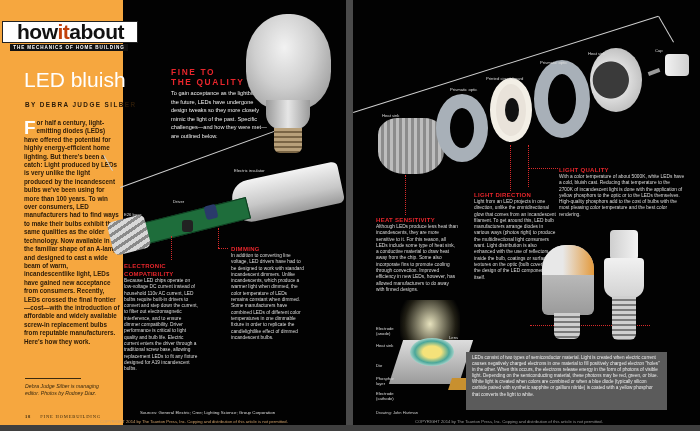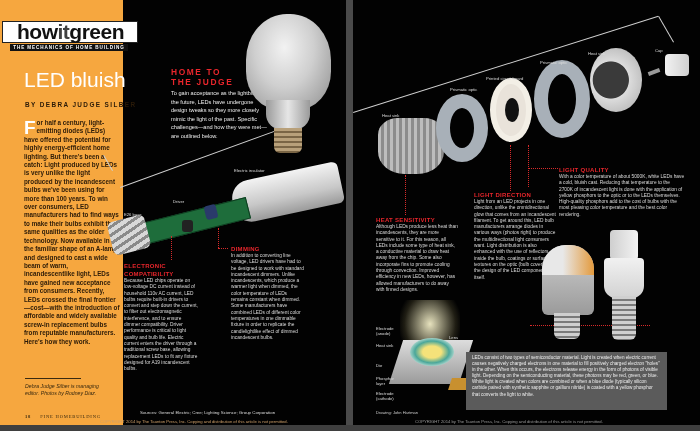--- a/index.html
+++ b/index.html
@@ -10,21 +10,21 @@
   .page { position: absolute; top: 0; height: 425px; background: #020202; overflow: hidden; }
   .page-left { left: 0; width: 346px; }
   .page-right { left: 353px; width: 347px; }
   .gutter { position: absolute; left: 346px; top: 0; width: 7px; height: 431px; background: #4a4a4a; }
   .bottom-bar { position: absolute; left: 0; top: 425px; width: 700px; height: 6px; background: #3f3f3f; }
 
   
   .orange-col { position: absolute; left: 0; top: 0; width: 123px; height: 425px; background: #f6a73f; }
   .logo-box { position: absolute; left: 2px; top: 21px; width: 136px; height: 22px; background: #fff; border: 1px solid #222; }
   .logo-text { position: absolute; left: 14px; top: -2px; font-size: 21px; font-weight: bold; color: #111; letter-spacing: -0.5px; }
-  .logo-text .it { color: #404040; }
+  .logo-text .it { color: #c2410c; }
   .tagline { position: absolute; left: 10px; top: 44px; width: 118px; height: 7px; background: #111; color: #fff; font-size: 4.6px; font-weight: bold; letter-spacing: 0.9px; line-height: 7px; text-align: center; }
   .title { position: absolute; left: 24px; top: 68px; font-size: 21px; color: #fff; font-weight: normal; }
   .byline { position: absolute; left: 25px; top: 101px; font-size: 6.4px; font-weight: bold; letter-spacing: 1.4px; color: #2a1a08; }
   .intro { position: absolute; left: 24px; top: 119px; width: 96px; font-size: 6.3px; line-height: 8.4px; color: #2a1a08; font-weight: bold; }
   .dropcap { float: left; font-size: 19px; line-height: 15px; color: #fff; font-weight: bold; margin-right: 1px; margin-top: 1px; }
   .rule { position: absolute; left: 25px; top: 378px; width: 56px; height: 1px; background: #3a2a10; }
   .credit { position: absolute; left: 25px; top: 383px; width: 80px; font-size: 5.2px; line-height: 7px; font-style: italic; color: #3a2a10; }
   .folio { position: absolute; left: 25px; top: 414px; font-size: 4.6px; color: #3a2a10; font-family: "Liberation Serif", serif; letter-spacing: 0.8px; }
   .folio b { margin-right: 9px; }
   .back-head { position: absolute; left: 171px; top: 67px; font-size: 8.4px; font-weight: bold; letter-spacing: 1.6px; line-height: 10px; color: #e8262c; }
@@ -81,40 +81,40 @@
 </style>
 </head>
 <body>
 
 <div class="spread">
 
   <div class="page page-left">
     <div class="orange-col"></div>
 
     <div class="logo-box">
-      <div class="logo-text"><span>how</span><span class="it">it</span><span>green</span></div>
+      <div class="logo-text"><span>how</span><span class="it">it</span><span>about</span></div>
     </div>
     <div class="tagline">THE MECHANICS OF HOME BUILDING</div>
 
     <div class="title">LED bluish</div>
     <div class="byline">BY DEBRA JUDGE SILBER</div>
 
     <div class="intro">
       <span class="dropcap">F</span><span>or half a century, light-emitting diodes (LEDs) have offered the potential for highly energy-efficient home lighting. But there's been a catch: Light produced by LEDs is very unlike the light produced by the incandescent bulbs we've been using for more than 100 years. To win over consumers, LED manufacturers had to find ways to make their bulbs exhibit the same qualities as the older technology. Now available in the familiar shape of an A-lamp and designed to cast a wide beam of warm, incandescentlike light, LEDs have gained new acceptance from consumers. Recently, LEDs crossed the final frontier—cost—with the introduction of affordable and widely available screw-in replacement bulbs from reputable manufacturers. Here's how they work.</span>
     </div>
     <div class="rule"></div>
     <div class="credit">Debra Judge Silber is managing editor. Photos by Rodney Diaz.</div>
     <div class="folio"><b>18</b><span>FINE HOMEBUILDING</span></div>
 
     <div class="white-line" style="left:120px;top:187px;width:175px;transform:rotate(-20deg);"></div>
     <div class="white-line" style="left:104px;top:155px;width:18px;transform:rotate(60deg);"></div>
 
     <div class="back-head">
-      <div>HOME TO</div>
-      <div>THE JUDGE</div>
+      <div>FINE TO</div>
+      <div>THE QUALITY</div>
     </div>
     <div class="back-body">To gain acceptance as the lightbulb of the future, LEDs have undergone design tweaks so they more closely mimic the light of the past. Specific challenges—and how they were met—are outlined below.</div>
 
     <div class="bulb-dome"></div>
     <div class="bulb-neck"></div>
     <div class="bulb-base"></div>
 
     <div class="insulator"></div>
     <div class="driver"></div>
     <div class="cap1"></div>

